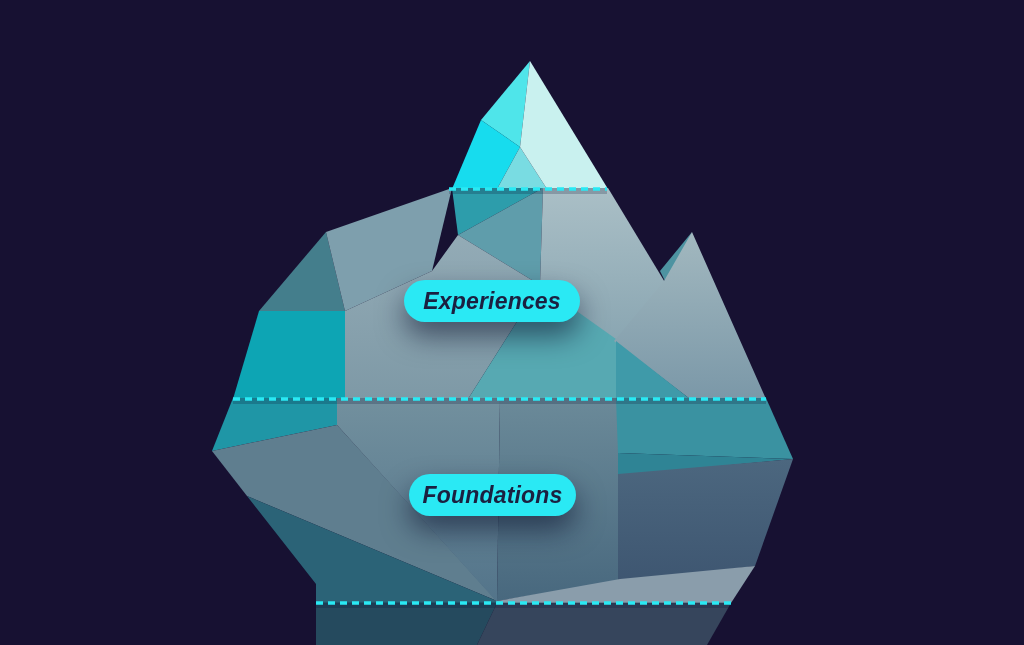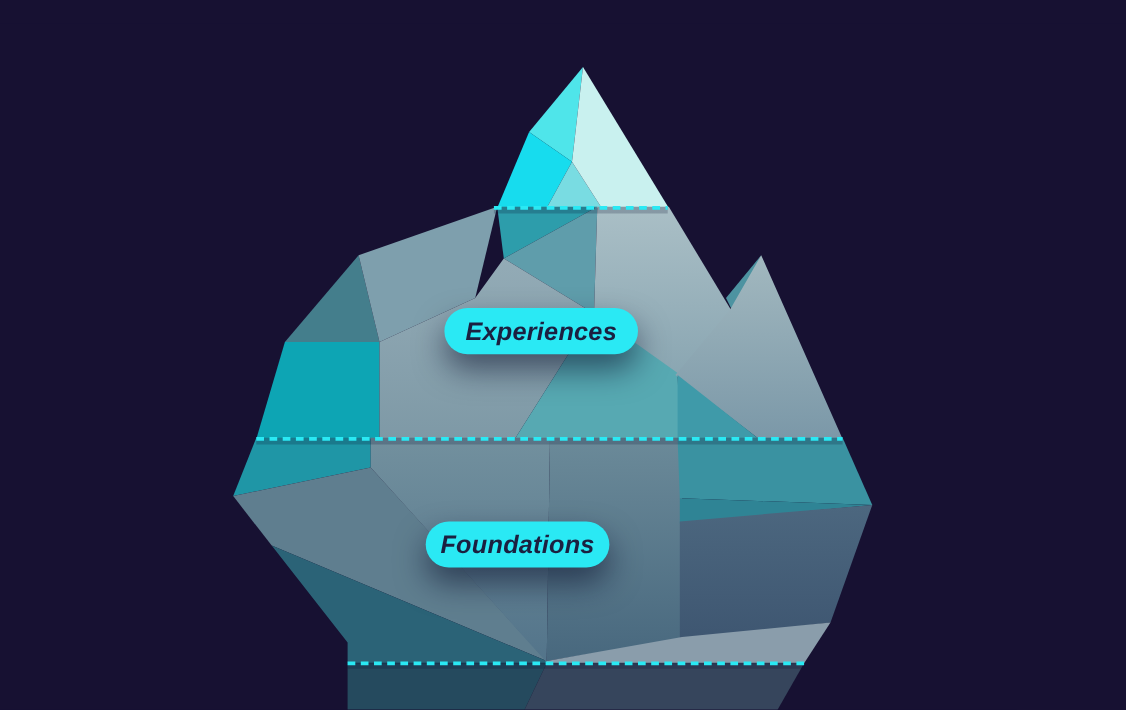--- a/index.html
+++ b/index.html
@@ -24,21 +24,21 @@
     color: #1b2040;
     font-family: "Liberation Sans", sans-serif;
     font-weight: 700;
     font-style: italic;
     font-size: 23px;
     letter-spacing: 0.2px;
     box-shadow: 0 14px 28px rgba(8, 12, 40, 0.55);
     user-select: none;
   }
   #pill-experiences { left: 404px; top: 259px; width: 176px; height: 42px; }
-  #pill-foundations { left: 387px; top: 453px; width: 167px; height: 42px; }
+  #pill-foundations { left: 409px; top: 453px; width: 167px; height: 42px; }
 </style>
 </head>
 <body>
 
 <div class="stage">
 
   <svg width="1024" height="645" viewBox="0 0 1024 645" aria-hidden="true">
     <defs>
       <linearGradient id="gCenter" x1="0" y1="0" x2="0" y2="1">
         <stop offset="0" stop-color="#aabfc6"></stop>

